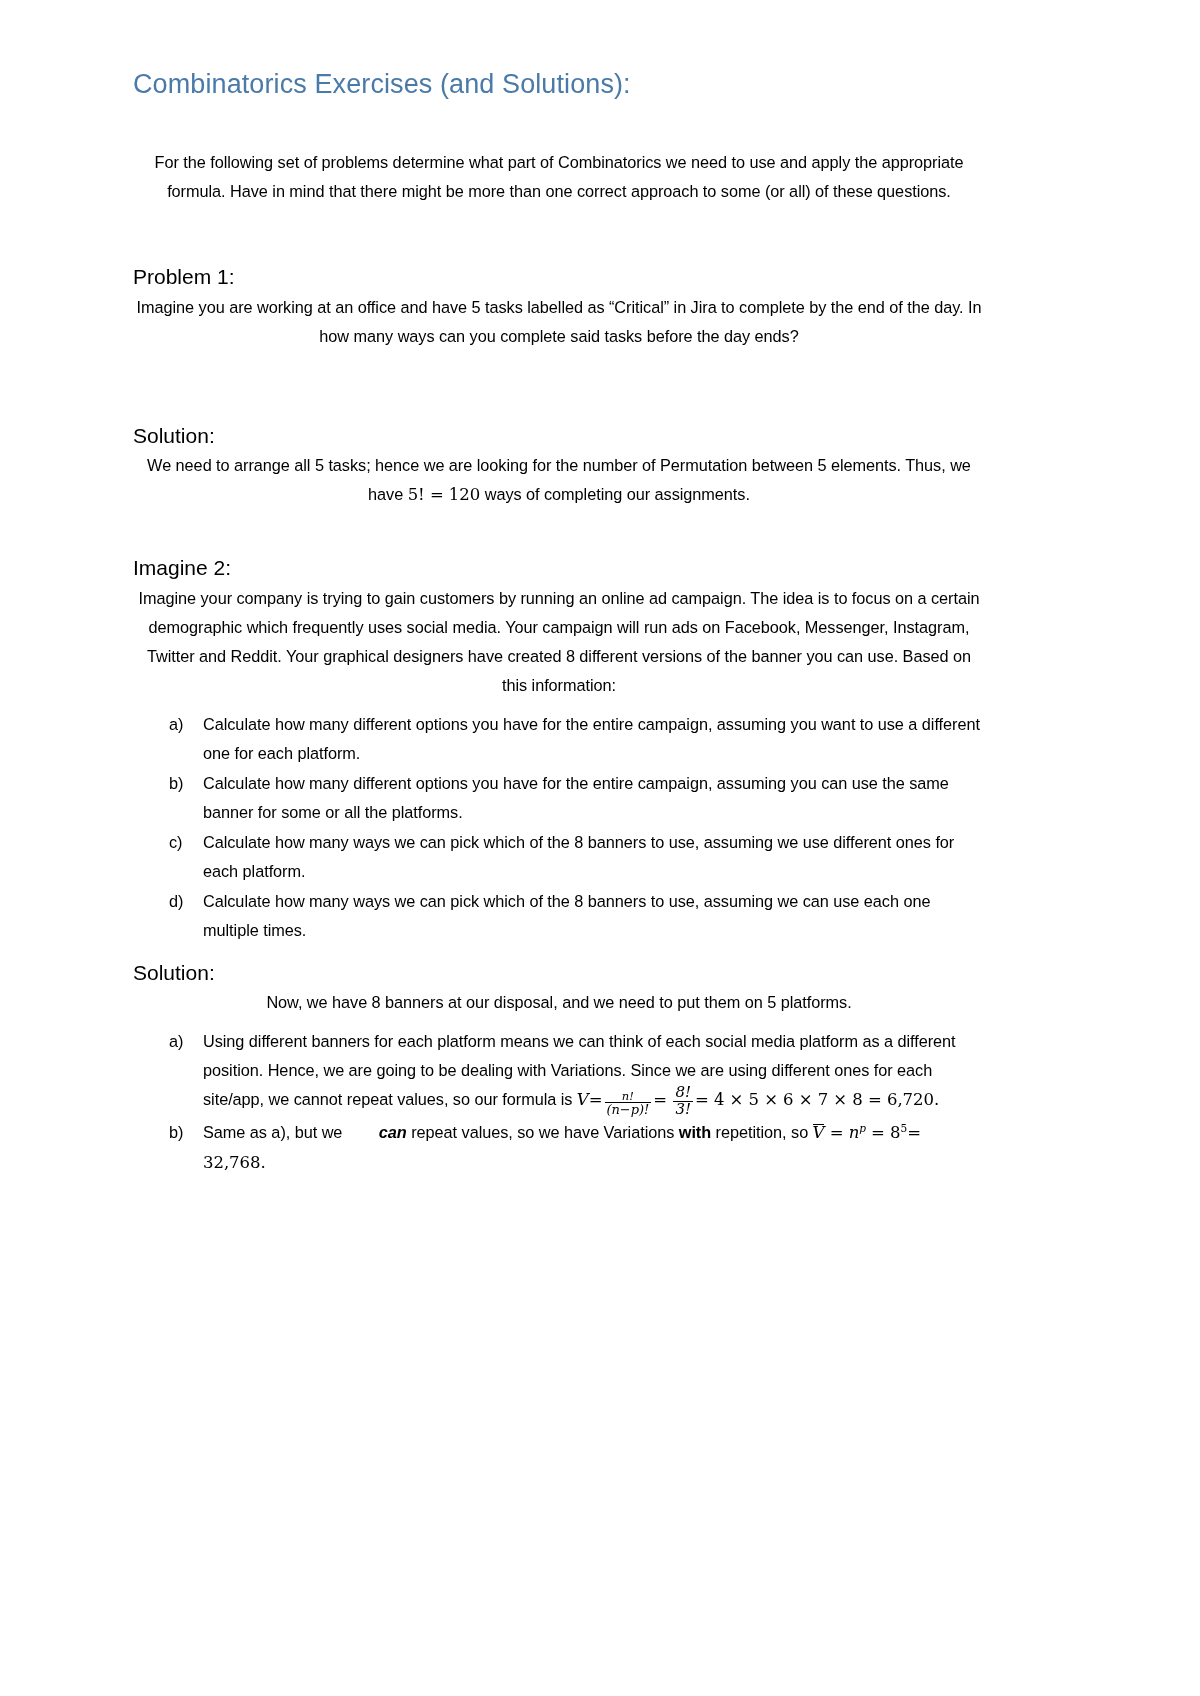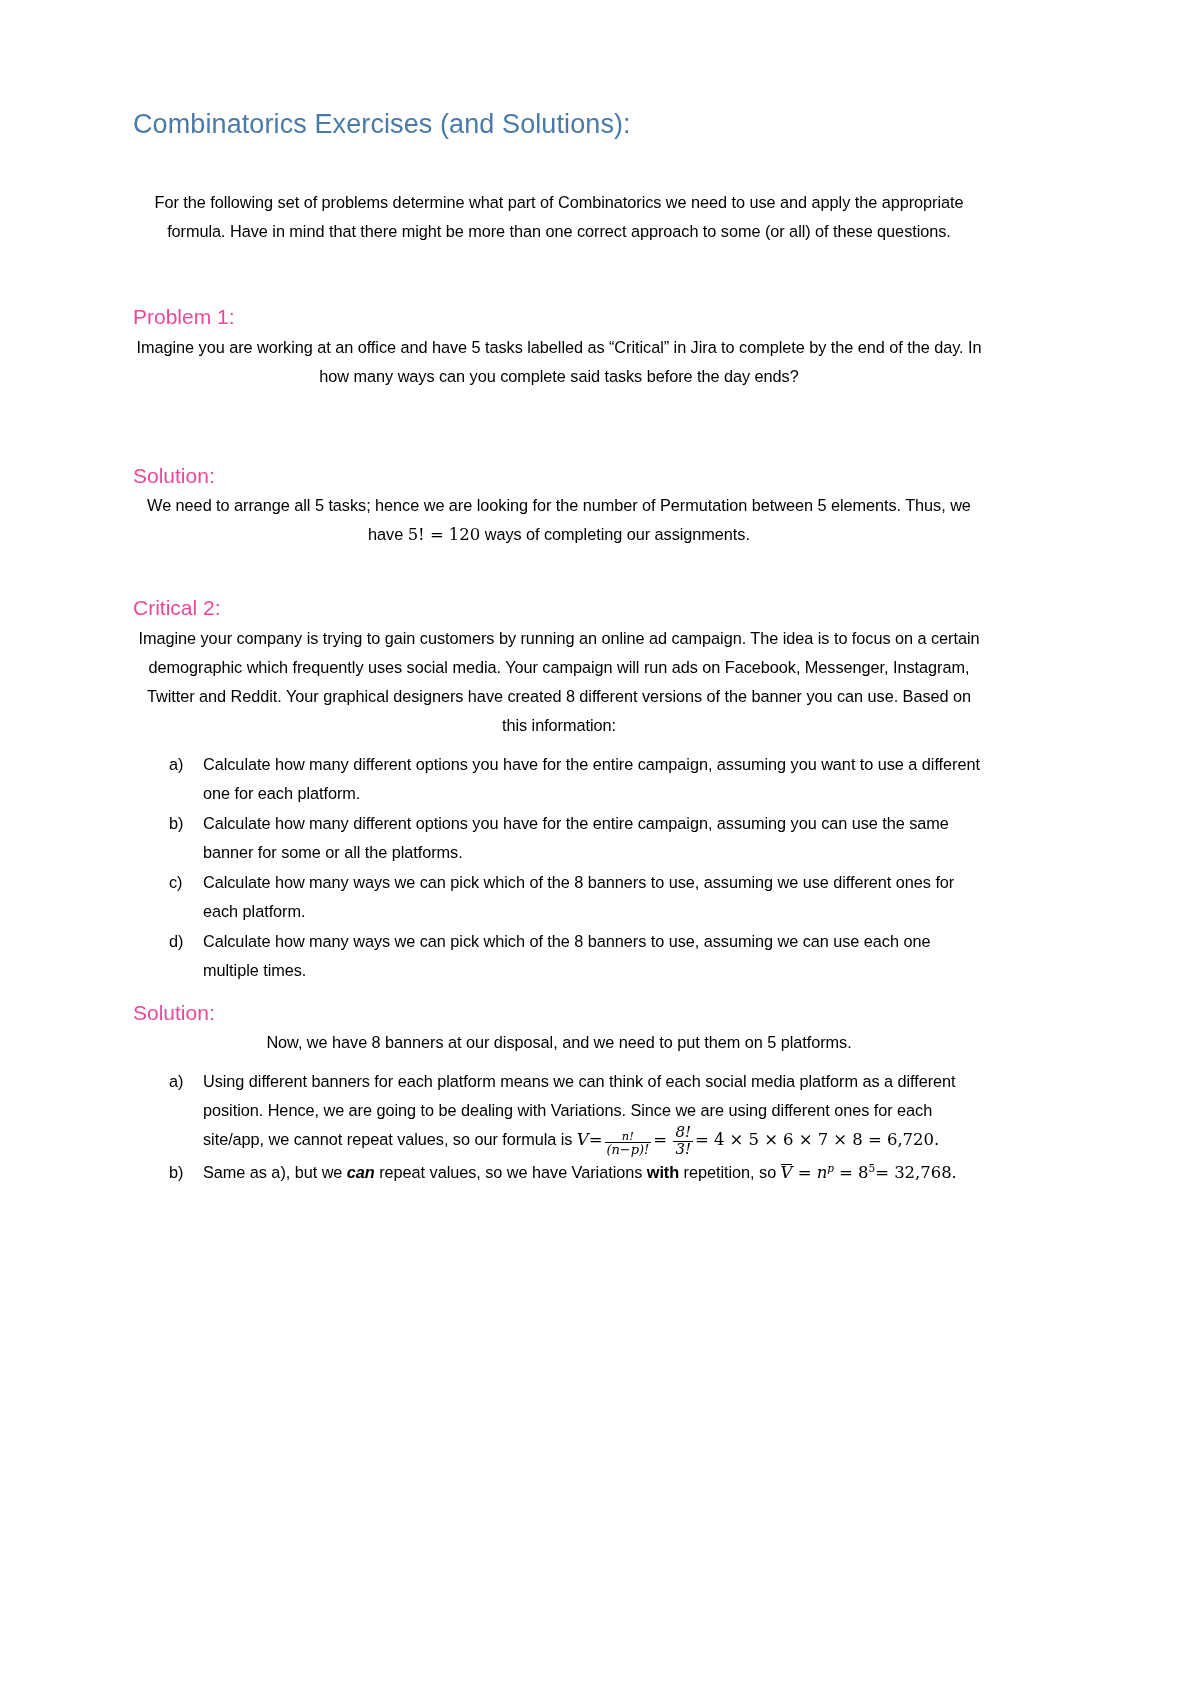--- a/index.html
+++ b/index.html
@@ -13,32 +13,32 @@
     font-family: "Liberation Sans", sans-serif;
     color: #000000;
     overflow: hidden;
   }
   .page {
     position: relative;
     width: 1200px;
     height: 1696px;
     background: #ffffff;
     box-sizing: border-box;
-    padding: 108px 215px 0 133px;
+    padding: 68px 215px 0 133px;
   }
   .doc-title {
     color: #4a7aa8;
     font-size: 27px;
     font-weight: 400;
     letter-spacing: 0.1px;
     margin: 0 0 0 0;
     line-height: 1.2;
   }
   .heading {
-    color: #ec4899;
+    color: #000000;
     font-size: 21px;
     font-weight: 400;
     line-height: 1.25;
     margin: 0;
   }
   .para {
     font-size: 16.3px;
     line-height: 1.78;
     margin: 0;
     font-weight: 500;
@@ -65,21 +65,21 @@
     letter-spacing: -0.05px;
   }
   ol.alpha-list > li .marker {
     position: absolute;
     left: 36px;
     top: 0;
     font-size: 16.3px;
     font-weight: 500;
   }
   .bold { font-weight: 700; }
-  .italic { font-style: italic; }
+  .italic { font-style: italic; margin-left: 32px; }
 
   
   .math {
     font-family: "DejaVu Serif", "Liberation Serif", serif;
     font-style: italic;
     font-size: 16.5px;
   }
   .math-up {
     font-family: "DejaVu Serif", "Liberation Serif", serif;
     font-style: normal;
@@ -146,21 +146,21 @@
   <div class="gap-xl"></div>
 
 
   <div class="gap-sm"></div>
 
   <h2 class="heading">Solution:</h2>
   <p class="para solution-body"><span>We need to arrange all 5 tasks; hence we are looking for the number of Permutation between 5 elements. Thus, we have </span><span class="math-up">5! = 120</span><span> ways of completing our assignments.</span></p>
 
   <div class="gap-lg"></div>
 
-  <h2 class="heading">Critical 2:</h2>
+  <h2 class="heading">Imagine 2:</h2>
   <p class="para solution-body">Imagine your company is trying to gain customers by running an online ad campaign. The idea is to focus on a certain demographic which frequently uses social media. Your campaign will run ads on Facebook, Messenger, Instagram, Twitter and Reddit. Your graphical designers have created 8 different versions of the banner you can use. Based on this information:</p>
 
   <ol class="alpha-list">
     <li><span class="marker">a)</span><span>Calculate how many different options you have for the entire campaign, assuming you want to use a different one for each platform.</span></li>
     <li><span class="marker">b)</span><span>Calculate how many different options you have for the entire campaign, assuming you can use the same banner for some or all the platforms.</span></li>
     <li><span class="marker">c)</span><span>Calculate how many ways we can pick which of the 8 banners to use, assuming we use different ones for each platform.</span></li>
     <li><span class="marker">d)</span><span>Calculate how many ways we can pick which of the 8 banners to use, assuming we can use each one multiple times.</span></li>
   </ol>
 
   <div class="gap-sm"></div>

